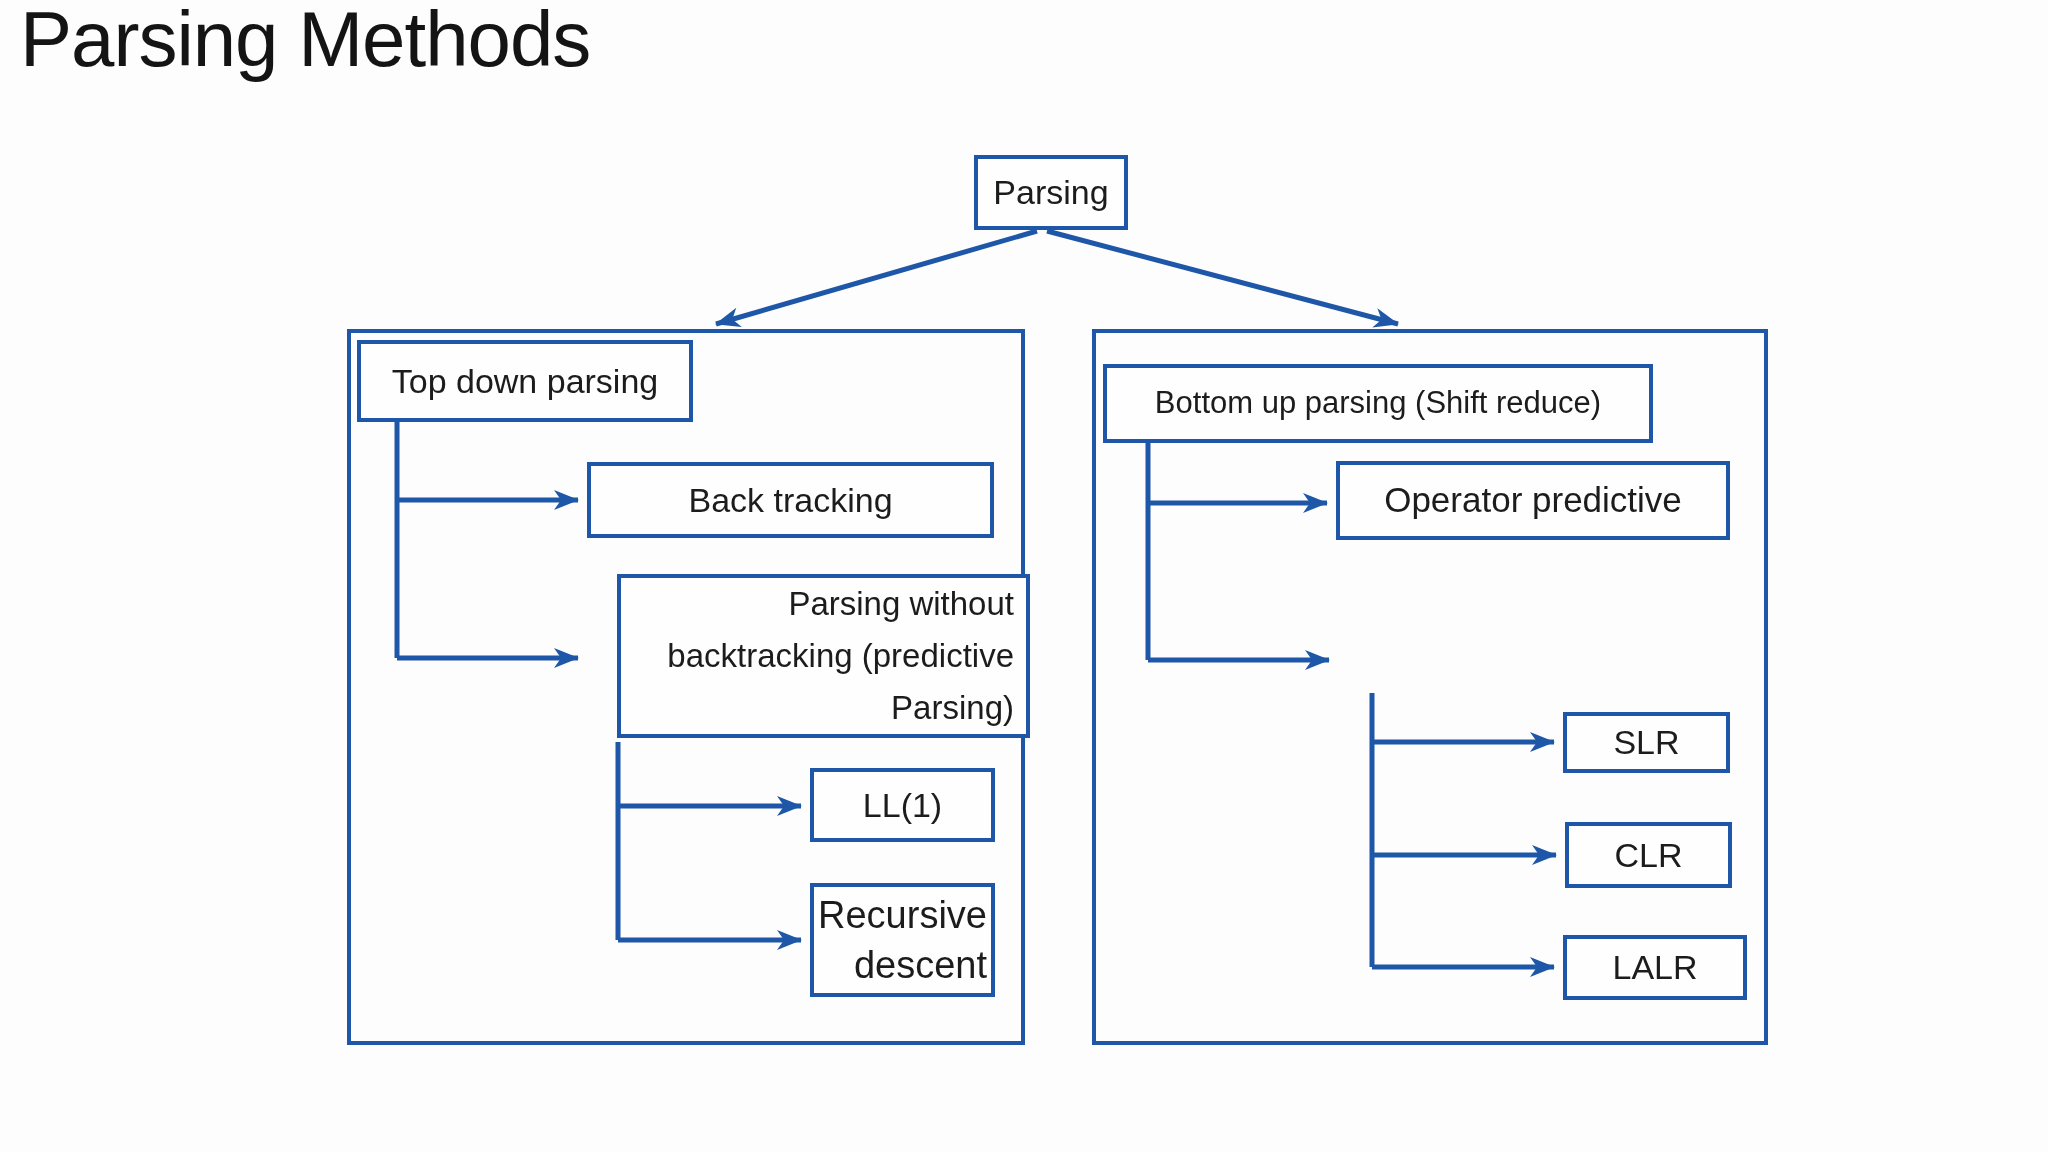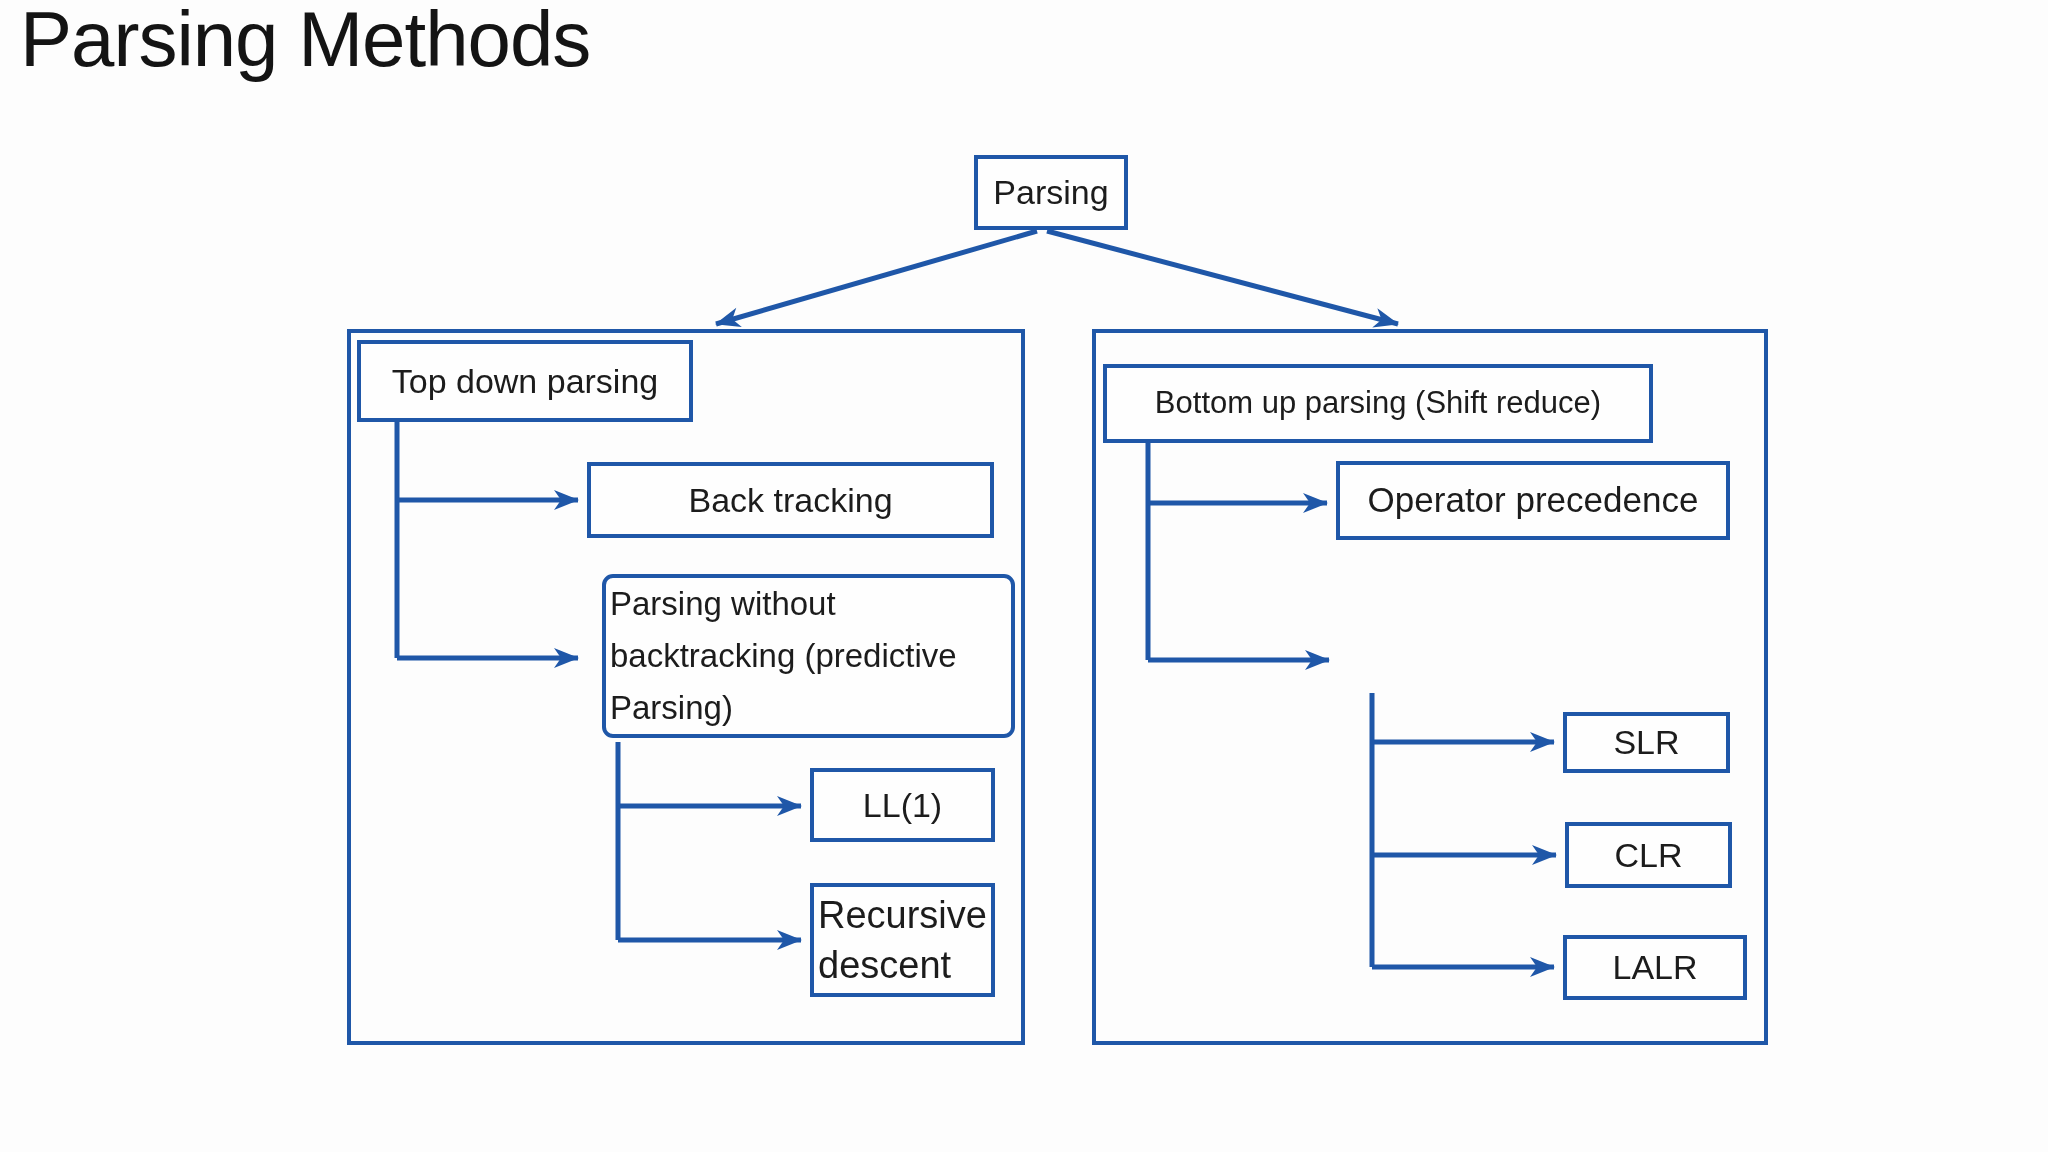--- a/index.html
+++ b/index.html
@@ -44,24 +44,24 @@
   }
   .node{
     position:absolute;
     box-sizing:border-box;
     border:4px solid var(--color-accent);
     background:var(--color-box_fill);
     color:var(--color-text);
     display:flex;
     align-items:center;
     justify-content:center;
-    text-align:left;
+    text-align:right;
     font-weight:300;
     line-height:1.5;
-    padding:0 4px;
+    padding:0 12px;
   }
   .node.one-line{white-space:nowrap;}
   .group{
     position:absolute;
     box-sizing:border-box;
     border:4px solid var(--color-accent);
     background:transparent;
   }
 </style>
 </head>
@@ -99,29 +99,29 @@
 
   <div class="group" style="left:347px; top:329px; width:678px; height:716px;"></div>
   <div class="group" style="left:1092px; top:329px; width:676px; height:716px;"></div>
 
   <div class="node one-line" style="left:974px; top:155px; width:154px; height:75px; font-size:34px;">Parsing</div>
 
   <div class="node one-line" style="left:357px; top:340px; width:336px; height:82px; font-size:34px;">Top down parsing</div>
 
   <div class="node one-line" style="left:587px; top:462px; width:407px; height:76px; font-size:34px;">Back tracking</div>
 
-  <div class="node" style="left:602px; top:574px; width:413px; height:164px; font-size:33px; line-height:52px;border-radius:11px;">Parsing without backtracking (predictive Parsing)</div>
+  <div class="node" style="left:617px; top:574px; width:413px; height:164px; font-size:33px; line-height:52px;">Parsing without backtracking (predictive Parsing)</div>
 
   <div class="node one-line" style="left:810px; top:768px; width:185px; height:74px; font-size:34px;">LL(1)</div>
 
   <div class="node" style="left:810px; top:883px; width:185px; height:114px; font-size:38px; line-height:50px;">Recursive descent</div>
 
   <div class="node one-line" style="left:1103px; top:340px; width:550px; height:79px; font-size:31px;margin-top:24px;">Bottom up parsing (Shift reduce)</div>
 
-  <div class="node one-line" style="left:1336px; top:461px; width:394px; height:79px; font-size:35px;">Operator precedence</div>
+  <div class="node one-line" style="left:1336px; top:461px; width:394px; height:79px; font-size:35px;">Operator predictive</div>
 
 
   <div class="node one-line" style="left:1563px; top:712px; width:167px; height:61px; font-size:34px;">SLR</div>
 
   <div class="node one-line" style="left:1565px; top:822px; width:167px; height:66px; font-size:34px;">CLR</div>
 
   <div class="node one-line" style="left:1563px; top:935px; width:184px; height:65px; font-size:34px;">LALR</div>
 
 </div>
 

